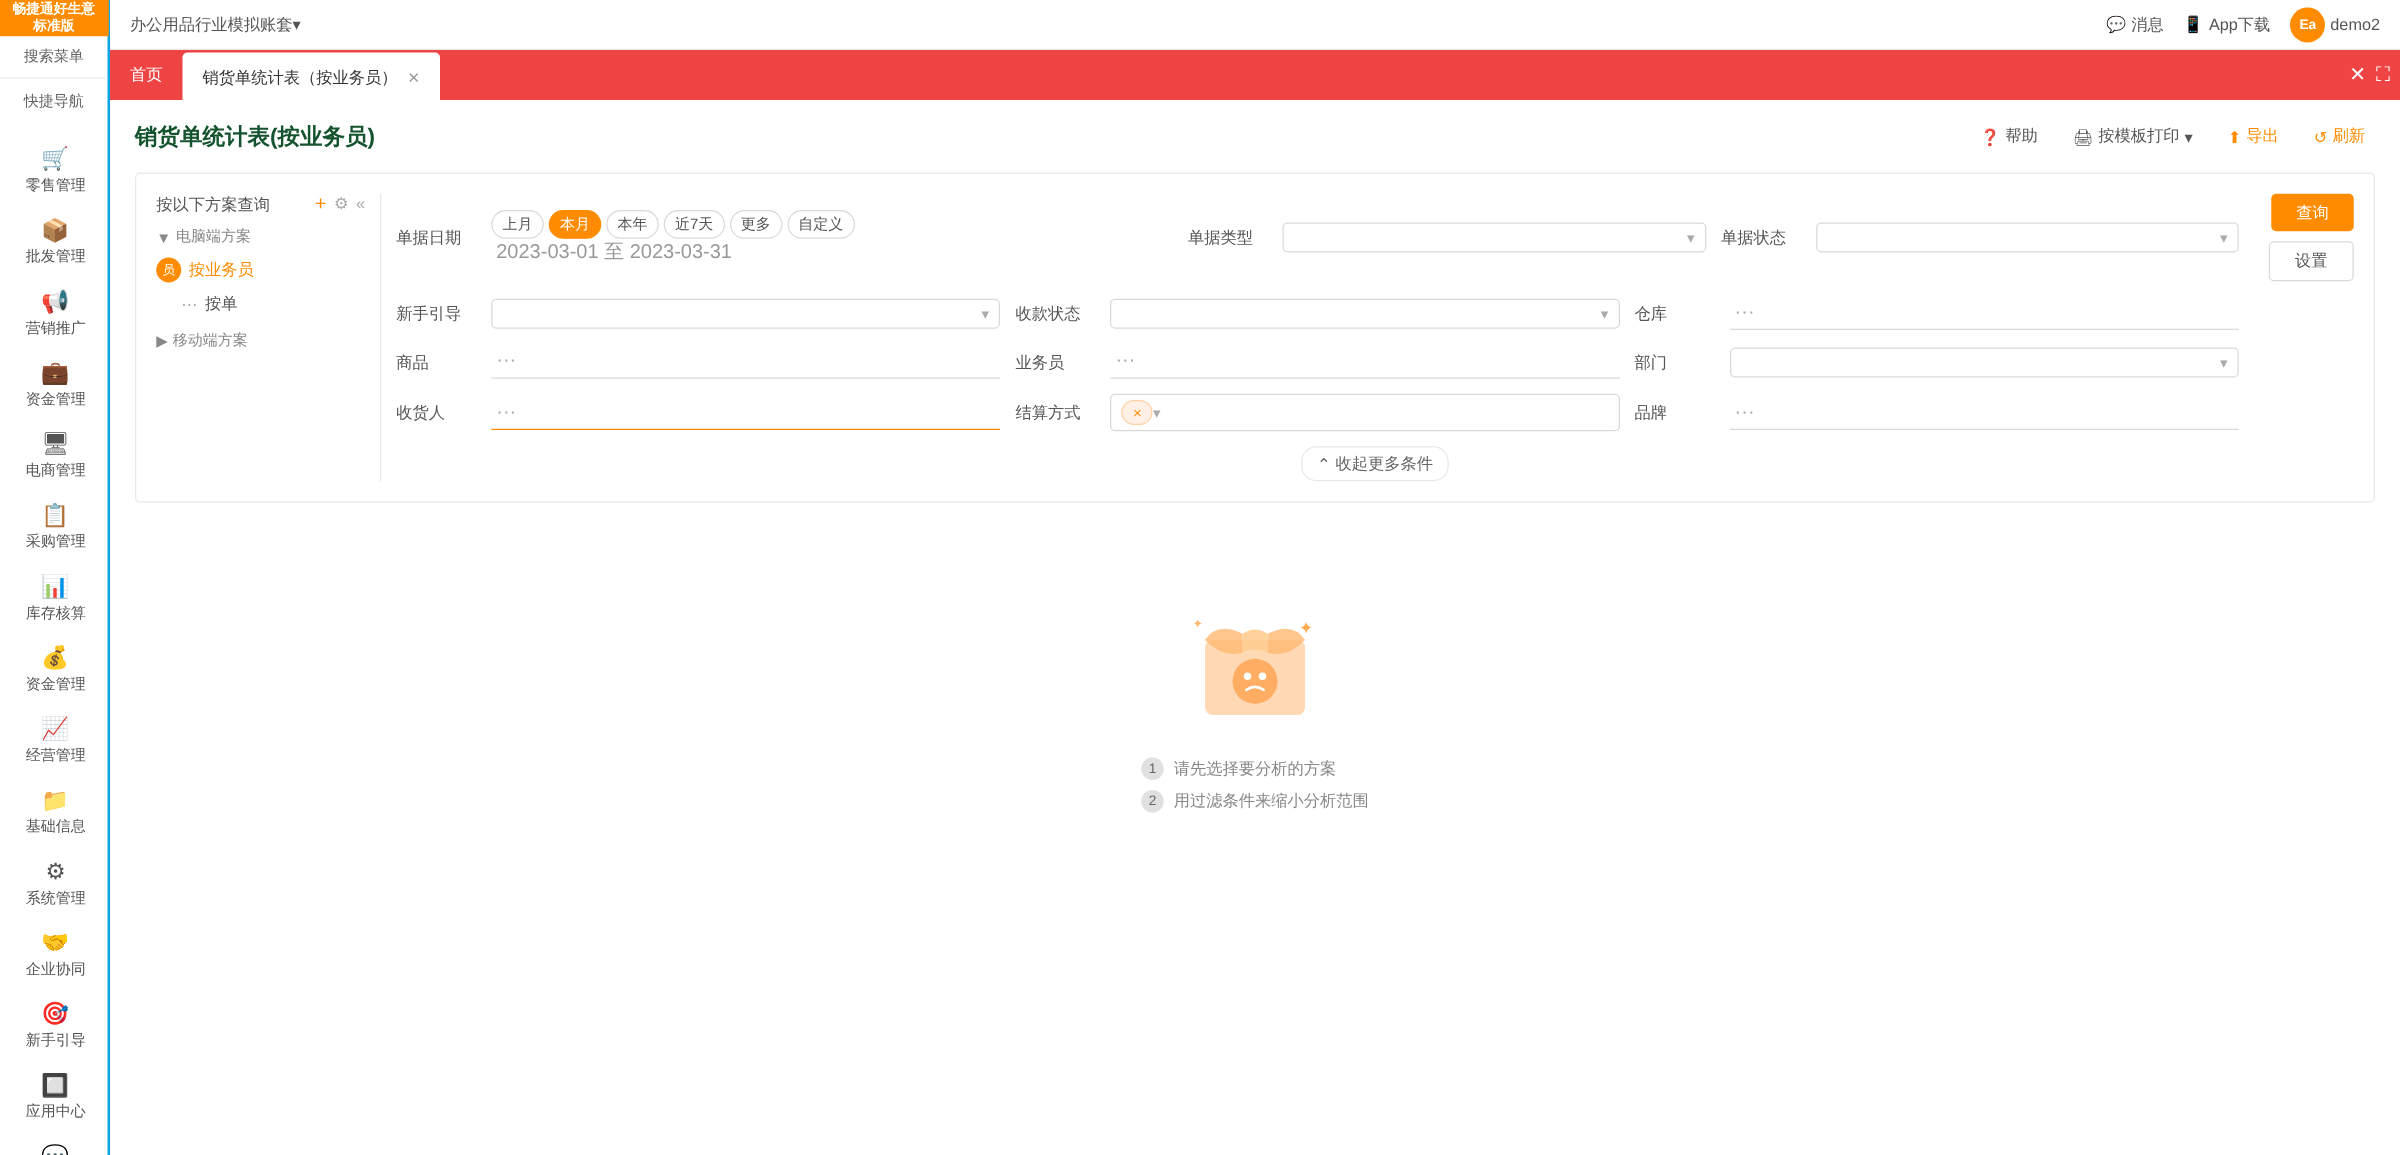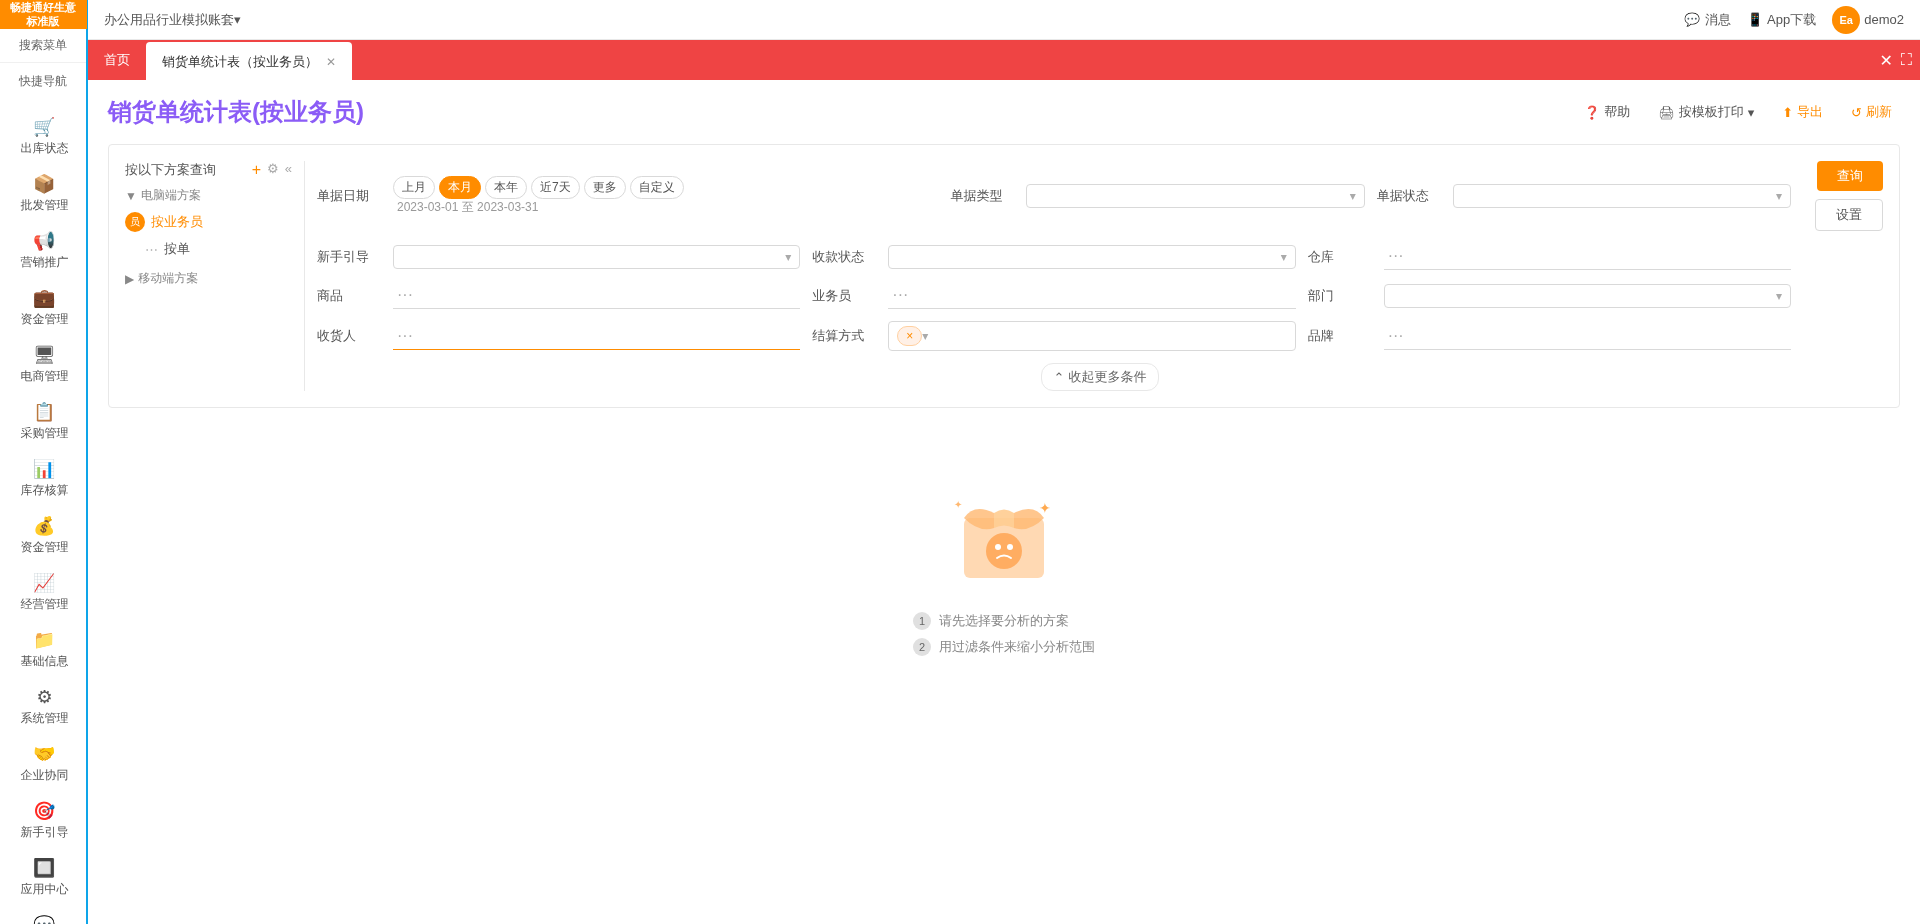--- a/index.html
+++ b/index.html
@@ -36,21 +36,21 @@
     .tab-close { margin-left: 8px; color: #999; cursor: pointer; font-size: 12px; }
     .tabs-right { margin-left: auto; display: flex; align-items: center; gap: 8px; padding-right: 8px; }
     .tabs-right-btn { color: #fff; cursor: pointer; font-size: 16px; }
 
     
     .content { flex: 1; overflow-y: auto; background: #f5f5f5; padding: 0; }
     .page { background: #fff; margin: 0; padding: 16px 20px; min-height: 100%; }
 
     
     .page-header { display: flex; align-items: center; justify-content: space-between; margin-bottom: 16px; }
-    .page-title { font-size: 24px; font-weight: bold; color: #8b5cf6; }
+    .page-title { font-size: 18px; font-weight: bold; color: #14532d; }
     .page-actions { display: flex; align-items: center; gap: 12px; }
     .page-action-btn { display: flex; align-items: center; gap: 4px; font-size: 13px; color: #555; cursor: pointer; padding: 4px 8px; border-radius: 4px; }
     .page-action-btn.orange { color: #ff8c00; }
     .btn-query { background: #ff8c00; color: #fff; border: none; padding: 6px 20px; border-radius: 4px; cursor: pointer; font-size: 13px; }
     .btn-set { background: #fff; color: #555; border: 1px solid #d9d9d9; padding: 6px 20px; border-radius: 4px; cursor: pointer; font-size: 13px; margin-top: 4px; }
 
     
     .filter-area { display: flex; gap: 0; }
     .left-panel { width: 180px; border-right: 1px solid #e8e8e8; padding-right: 12px; margin-right: 12px; flex-shrink: 0; }
     .left-panel-header { display: flex; align-items: center; justify-content: space-between; margin-bottom: 8px; font-size: 13px; color: #555; }
@@ -73,21 +73,21 @@
     .filter-select-text { flex: 1; font-size: 13px; color: #999; }
     .filter-select-arrow { color: #aaa; font-size: 12px; }
     .filter-dots { color: #aaa; font-size: 16px; cursor: pointer; margin-left: 4px; }
     .filter-tags { display: flex; flex-wrap: wrap; gap: 4px; align-items: center; }
     .filter-tag { background: #fff0e6; color: #ff8c00; border: 1px solid #ffd0a0; border-radius: 12px; padding: 2px 8px; font-size: 12px; display: flex; align-items: center; gap: 4px; }
 
     
     .date-buttons { display: flex; gap: 4px; align-items: center; }
     .date-btn { padding: 2px 8px; border: 1px solid #d9d9d9; border-radius: 12px; font-size: 12px; cursor: pointer; color: #555; background: #fff; }
     .date-btn.active { background: #ff8c00; color: #fff; border-color: #ff8c00; }
-    .date-range { font-size: 12px; color: #999; margin-left: 4px; }
+    .date-range { font-size: 16px; color: #999; margin-left: 4px; }
 
     
     .collapse-row { display: flex; justify-content: center; margin-top: 8px; }
     .collapse-btn { display: flex; align-items: center; gap: 4px; font-size: 13px; color: #666; cursor: pointer; padding: 4px 12px; border: 1px solid #e8e8e8; border-radius: 12px; background: #fff; }
 
     
     .empty-state { display: flex; flex-direction: column; align-items: center; justify-content: center; padding: 80px 0 40px; }
     .empty-icon { width: 120px; height: 100px; position: relative; }
     .empty-text { margin-top: 24px; display: flex; flex-direction: column; gap: 8px; }
     .empty-text-item { display: flex; align-items: center; gap: 8px; font-size: 13px; color: #888; }
@@ -114,21 +114,21 @@
     <span class="sidebar-search-label">搜索菜单</span>
   </div>
   <div class="sidebar-section">
     <span class="sidebar-nav-label">快捷导航</span>
   </div>
 
   <div class="sidebar-divider"></div>
 
   <div class="sidebar-item">
     <span class="sidebar-item-icon">🛒</span>
-    <span>出库状态</span>
+    <span>零售管理</span>
   </div>
   <div class="sidebar-item">
     <span class="sidebar-item-icon">📦</span>
     <span>批发管理</span>
   </div>
   <div class="sidebar-item">
     <span class="sidebar-item-icon">📢</span>
     <span>营销推广</span>
   </div>
   <div class="sidebar-item">

